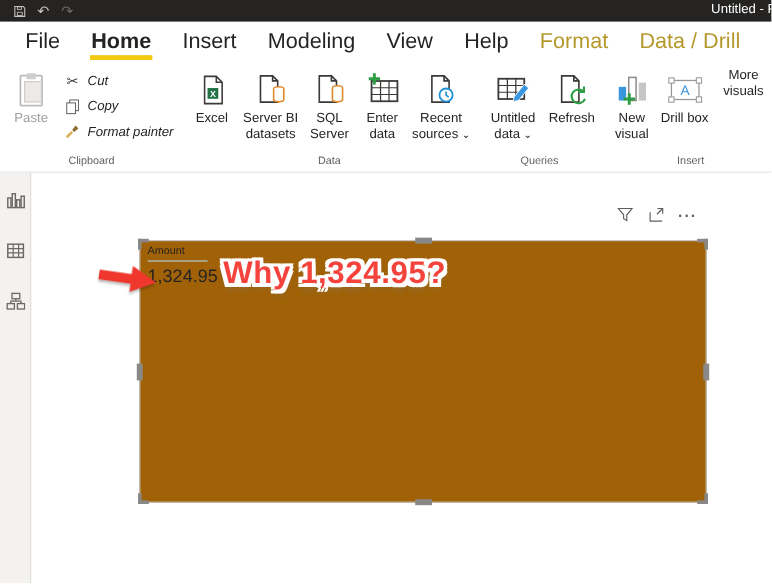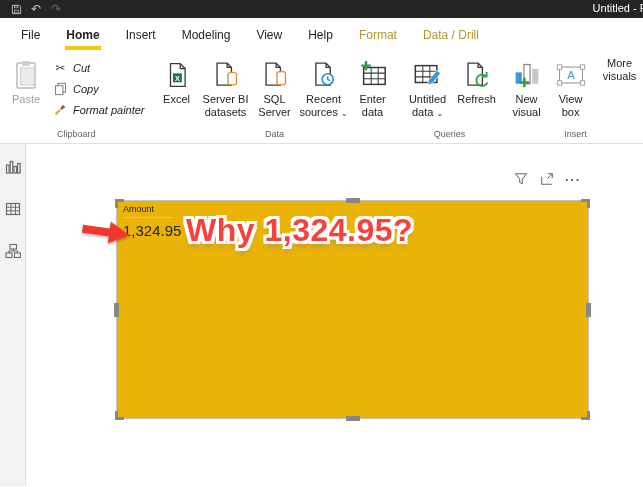--- a/index.html
+++ b/index.html
@@ -10,21 +10,21 @@
   .titlebar { height:18px; background:#252423; display:flex; align-items:center;
     padding:0 6px; position:relative; }
   .tb-icon { width:20px; height:16px; display:flex; align-items:center; justify-content:center;
     color:#c8c6c4; font-size:12px; line-height:1; }
   .tb-icon.dim { color:#6f6d6b; }
   .tb-title { position:absolute; right:-4px; top:2px; color:#ffffff; font-size:11px;
     white-space:nowrap; }
 
   
   .tabs { height:33px; display:flex; align-items:stretch; padding-left:8px; background:#fff; }
-  .tab { padding:0 13px; font-size:12px; color:#252423; display:flex; align-items:center;
+  .tab { padding:0 13px; font-size:18px; color:#252423; display:flex; align-items:center;
     position:relative; white-space:nowrap; cursor:default; }
   .tab.active { font-weight:bold; }
   .tab.active::after { content:""; position:absolute; left:12px; right:12px; bottom:1px;
     height:4px; background:#F2C811; }
   .tab.contextual { color:#B5992D; }
 
   
   .ribbon { height:93px; display:flex; background:#fff; border-bottom:1px solid #e1dfdd;
     padding-left:2px; }
   .rgroup { display:flex; flex-direction:column; padding:4px 2px 0; }
@@ -56,39 +56,39 @@
     justify-content:center; margin-bottom:16px; cursor:pointer; }
 
   
   .vis-toolbar { position:absolute; top:26px; left:508px; display:flex; align-items:center; }
   .vt-icon { width:26px; height:18px; display:flex; align-items:center; justify-content:center;
     cursor:pointer; }
   .vt-dots { color:#605e5c; font-size:13px; letter-spacing:1px; font-weight:bold; }
 
   
   .visual { position:absolute; left:116px; top:56px; width:473px; height:219px;
-    border:1px solid #c6c4c2; background:#eab308; }
+    border:1px solid #c6c4c2; background:#a16207; }
   .handle { position:absolute; background:#8a8886; }
   .h-corner { width:9px; height:9px; background:transparent; }
   .h-corner::before, .h-corner::after { content:""; position:absolute; background:#8a8886; }
   .h-tl::before { left:0; top:0; width:3px; height:9px; } .h-tl::after { left:0; top:0; width:9px; height:3px; }
   .h-tr::before { right:0; top:0; width:3px; height:9px; } .h-tr::after { right:0; top:0; width:9px; height:3px; }
   .h-bl::before { left:0; bottom:0; width:3px; height:9px; } .h-bl::after { left:0; bottom:0; width:9px; height:3px; }
   .h-br::before { right:0; bottom:0; width:3px; height:9px; } .h-br::after { right:0; bottom:0; width:9px; height:3px; }
 
   
   .tbl { position:absolute; left:6px; top:3px; }
   .tbl-header { font-size:9px; color:#252423; padding-bottom:3px; }
   .tbl-rule { width:50px; height:1px; background:#b3cbd9; }
   .tbl-value { font-size:15px; color:#252423; padding-top:4px; }
 
   
   .anno-arrow { position:absolute; left:82px; top:76px; transform:rotate(8deg);
     filter:drop-shadow(0 2px 1px rgba(0,0,0,.25)); }
-  .anno-text { position:absolute; left:186px; top:68px; font-size:32px; font-weight:bold;
+  .anno-text { position:absolute; left:186px; top:68px; font-size:26px; font-weight:bold;
     color:#f4433c; white-space:nowrap; letter-spacing:0.5px;
     text-shadow:-3px -3px 0 #fff, 3px -3px 0 #fff, -3px 3px 0 #fff, 3px 3px 0 #fff,
       -3px 0 0 #fff, 3px 0 0 #fff, 0 -3px 0 #fff, 0 3px 0 #fff, 0 6px 5px rgba(120,120,120,.45); }
 </style>
 </head>
 <body>
 
 <div class="titlebar">
   <span class="tb-icon">
     <svg width="11" height="11" viewBox="0 0 16 16">
@@ -185,40 +185,40 @@
         <span class="bicon">
           <svg width="27" height="30" viewBox="0 0 32 32">
               <path d="M6 2h12l5 5v21H6z" fill="#fff" stroke="#3b3a39" stroke-width="1.6"></path>
               <path d="M18 2v5h5" fill="none" stroke="#3b3a39" stroke-width="1.6"></path>
               <ellipse cx="24" cy="14" rx="5" ry="2.2" fill="#fff" stroke="#e08a2e" stroke-width="1.6"></ellipse>
               <path d="M19 14v11.5c0 1.2 2.2 2.2 5 2.2s5-1 5-2.2V14" fill="#fff" stroke="#e08a2e" stroke-width="1.6"></path>
             </svg>
         </span>
         <span class="blabel">SQL Server</span>
       </div>
+      <div class="btn-large">
+        <span class="bicon">
+          <svg width="30" height="30" viewBox="0 0 32 32">
+              <rect x="6" y="8" width="23" height="18" fill="#fff" stroke="#3b3a39" stroke-width="1.6"></rect>
+              <path d="M6 14h23M6 20h23M14 8v18M21.5 8v18" stroke="#3b3a39" stroke-width="1.1"></path>
+              <path d="M8.5 1v10M3.5 6h10" stroke="#2e9e44" stroke-width="2.6"></path>
+            </svg>
+        </span>
+        <span class="blabel">Enter data</span>
+      </div>
       <div class="btn-large wide">
         <span class="bicon">
           <svg width="27" height="30" viewBox="0 0 32 32">
               <path d="M7 2h12l5 5v21H7z" fill="#fff" stroke="#3b3a39" stroke-width="1.6"></path>
               <path d="M19 2v5h5" fill="none" stroke="#3b3a39" stroke-width="1.6"></path>
               <circle cx="21" cy="21" r="6.5" fill="#fff" stroke="#1f8fd6" stroke-width="1.8"></circle>
               <path d="M21 17.5V21l2.6 2" stroke="#1f8fd6" stroke-width="1.6" fill="none"></path>
             </svg>
         </span>
         <span class="blabel"><span>Recent sources</span> <span class="chev">⌄</span></span>
-      </div>
-      <div class="btn-large">
-        <span class="bicon">
-          <svg width="30" height="30" viewBox="0 0 32 32">
-              <rect x="6" y="8" width="23" height="18" fill="#fff" stroke="#3b3a39" stroke-width="1.6"></rect>
-              <path d="M6 14h23M6 20h23M14 8v18M21.5 8v18" stroke="#3b3a39" stroke-width="1.1"></path>
-              <path d="M8.5 1v10M3.5 6h10" stroke="#2e9e44" stroke-width="2.6"></path>
-            </svg>
-        </span>
-        <span class="blabel">Enter data</span>
       </div>
     </div>
     <div class="rgroup-label">Data</div>
   </div>
 
   <div class="rdivider"></div>
 
   <div class="rgroup">
     <div class="rgroup-items">
       <div class="btn-large wide">
@@ -265,21 +265,21 @@
         <span class="bicon">
           <svg width="30" height="30" viewBox="0 0 34 32">
               <rect x="4" y="7" width="26" height="18" fill="#fff" stroke="#9a9896" stroke-width="1.2"></rect>
               <rect x="1.5" y="4.5" width="5" height="5" fill="#fff" stroke="#9a9896"></rect>
               <rect x="27.5" y="4.5" width="5" height="5" fill="#fff" stroke="#9a9896"></rect>
               <rect x="1.5" y="22.5" width="5" height="5" fill="#fff" stroke="#9a9896"></rect>
               <rect x="27.5" y="22.5" width="5" height="5" fill="#fff" stroke="#9a9896"></rect>
               <text x="17" y="21" fill="#3a96dd" font-size="13" text-anchor="middle" font-family="Liberation Sans, sans-serif">A</text>
             </svg>
         </span>
-        <span class="blabel">View box</span>
+        <span class="blabel">Drill box</span>
       </div>
       <div class="btn-large wide">
 
         <span class="blabel">More visuals</span>
       </div>
     </div>
     <div class="rgroup-label">Insert</div>
   </div>
 </div>
 

